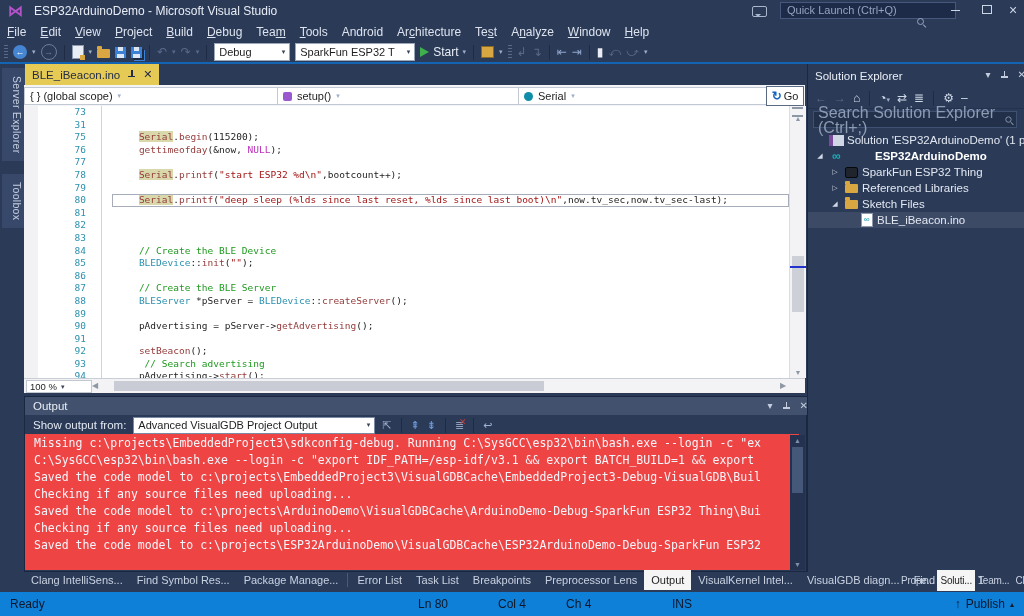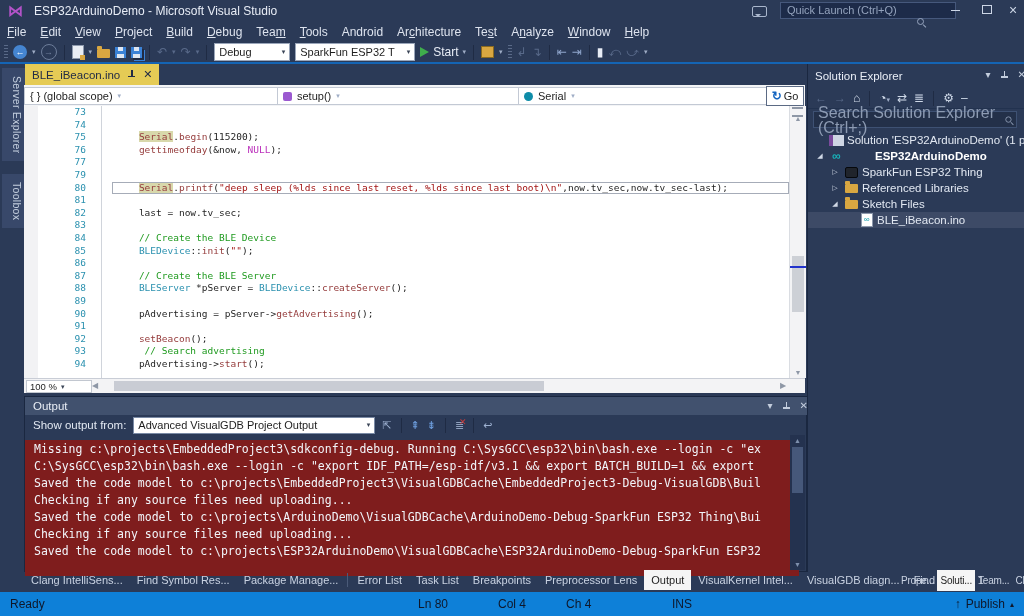--- a/index.html
+++ b/index.html
@@ -102,21 +102,21 @@
               font-size:11.5px;line-height:18px;padding-left:8px;}
   .hdr-icons{position:absolute;right:6px;top:0;height:18px;display:flex;align-items:center;gap:9px;color:#c3cddd;font-size:10px;}
   #out-toolbar{position:absolute;left:0;top:18px;width:781px;height:20px;display:flex;align-items:center;gap:7px;
                padding-left:8px;color:#e2e8f2;font-size:11.5px;}
   #out-combo{width:232px;height:15px;background:#fff;border:1px solid #7a8aa5;color:#1e1e1e;font-size:11px;
              display:flex;align-items:center;padding:0 4px;}
   #out-combo .dd{margin-left:auto;color:#3a4456;}
   .ot-icon{font-size:11px;color:#9fb2d2;}
   .clear-all{position:relative;color:#8fa0bd;font-size:11px;}
   .clear-all::after{content:"\2715";position:absolute;left:4px;top:-2px;color:#c23c3c;font-size:9px;}
-  #out-body{position:absolute;left:0;top:43px;width:765px;height:135px;background:#7f1d1d;
+  #out-body{position:absolute;left:0;top:37px;width:765px;height:135px;background:#ef4444;
             font-family:"DejaVu Sans Mono",monospace;font-size:11.5px;color:#f2f5fa;
             line-height:17px;padding:1px 0 0 9px;overflow:hidden;}
   .out-line{white-space:pre;}
   #out-scroll{position:absolute;left:765px;top:38px;width:15px;height:135px;background:#24324f;}
   #out-thumb{position:absolute;left:2px;top:12px;width:11px;height:46px;background:#46587a;}
   .oarrow{position:absolute;left:0;width:15px;text-align:center;font-size:7px;color:#7e90ad;}
 
   
   #sepanel{left:807px;top:64px;width:217px;height:508px;background:#2b3a57;border-left:1px solid #1a2740;}
   #se-header{position:absolute;left:0;top:2px;width:217px;height:20px;font-size:11.5px;color:#e9eef6;line-height:20px;padding-left:7px;}
@@ -252,50 +252,53 @@
       </span>
     </div>
     <div id="code">
       <div id="indicator-margin"></div>
       <div id="code-rows" style="position:relative;">
           <div class="code-row">
             <span class="ln">73</span>
             <span class="code-text"></span>
           </div>
           <div class="code-row">
-            <span class="ln">74</span>
+            <span class="ln">31</span>
             <span class="code-text"></span>
           </div>
           <div class="code-row">
             <span class="ln">75</span>
             <span class="code-text"><span class="tk-p">    </span><span class="tk-hl">Serial</span><span class="tk-p">.</span><span class="tk-fn">begin</span><span class="tk-p">(115200);</span></span>
           </div>
           <div class="code-row">
             <span class="ln">76</span>
             <span class="code-text"><span class="tk-p">    </span><span class="tk-fn">gettimeofday</span><span class="tk-p">(&amp;now, </span><span class="tk-mc">NULL</span><span class="tk-p">);</span></span>
           </div>
           <div class="code-row">
             <span class="ln">77</span>
             <span class="code-text"></span>
+          </div>
+          <div class="code-row">
+            <span class="ln">78</span>
+            <span class="code-text"><span class="tk-p">    </span><span class="tk-hl">Serial</span><span class="tk-p">.</span><span class="tk-fn">printf</span><span class="tk-p">(</span><span class="tk-str">"start ESP32 %d\n"</span><span class="tk-p">,bootcount++);</span></span>
           </div>
           <div class="code-row">
             <span class="ln">79</span>
             <span class="code-text"></span>
           </div>
           <div class="code-row cur">
             <span class="ln">80</span>
             <span class="code-text"><span class="tk-p">    </span><span class="tk-hl">Serial</span><span class="tk-p">.</span><span class="tk-fn">printf</span><span class="tk-p">(</span><span class="tk-str">"deep sleep (%lds since last reset, %lds since last boot)\n"</span><span class="tk-p">,now.tv_sec,now.tv_sec-last);</span></span>
           </div>
           <div class="code-row">
             <span class="ln">81</span>
             <span class="code-text"></span>
           </div>
           <div class="code-row">
             <span class="ln">82</span>
-            <span class="code-text"><span class="tk-p">    </span><span class="tk-p">last = now.tv_sec;</span></span>
           </div>
           <div class="code-row">
             <span class="ln">83</span>
             <span class="code-text"></span>
           </div>
           <div class="code-row">
             <span class="ln">84</span>
             <span class="code-text"><span class="tk-p">    </span><span class="tk-cm">// Create the BLE Device</span></span>
           </div>
           <div class="code-row">

